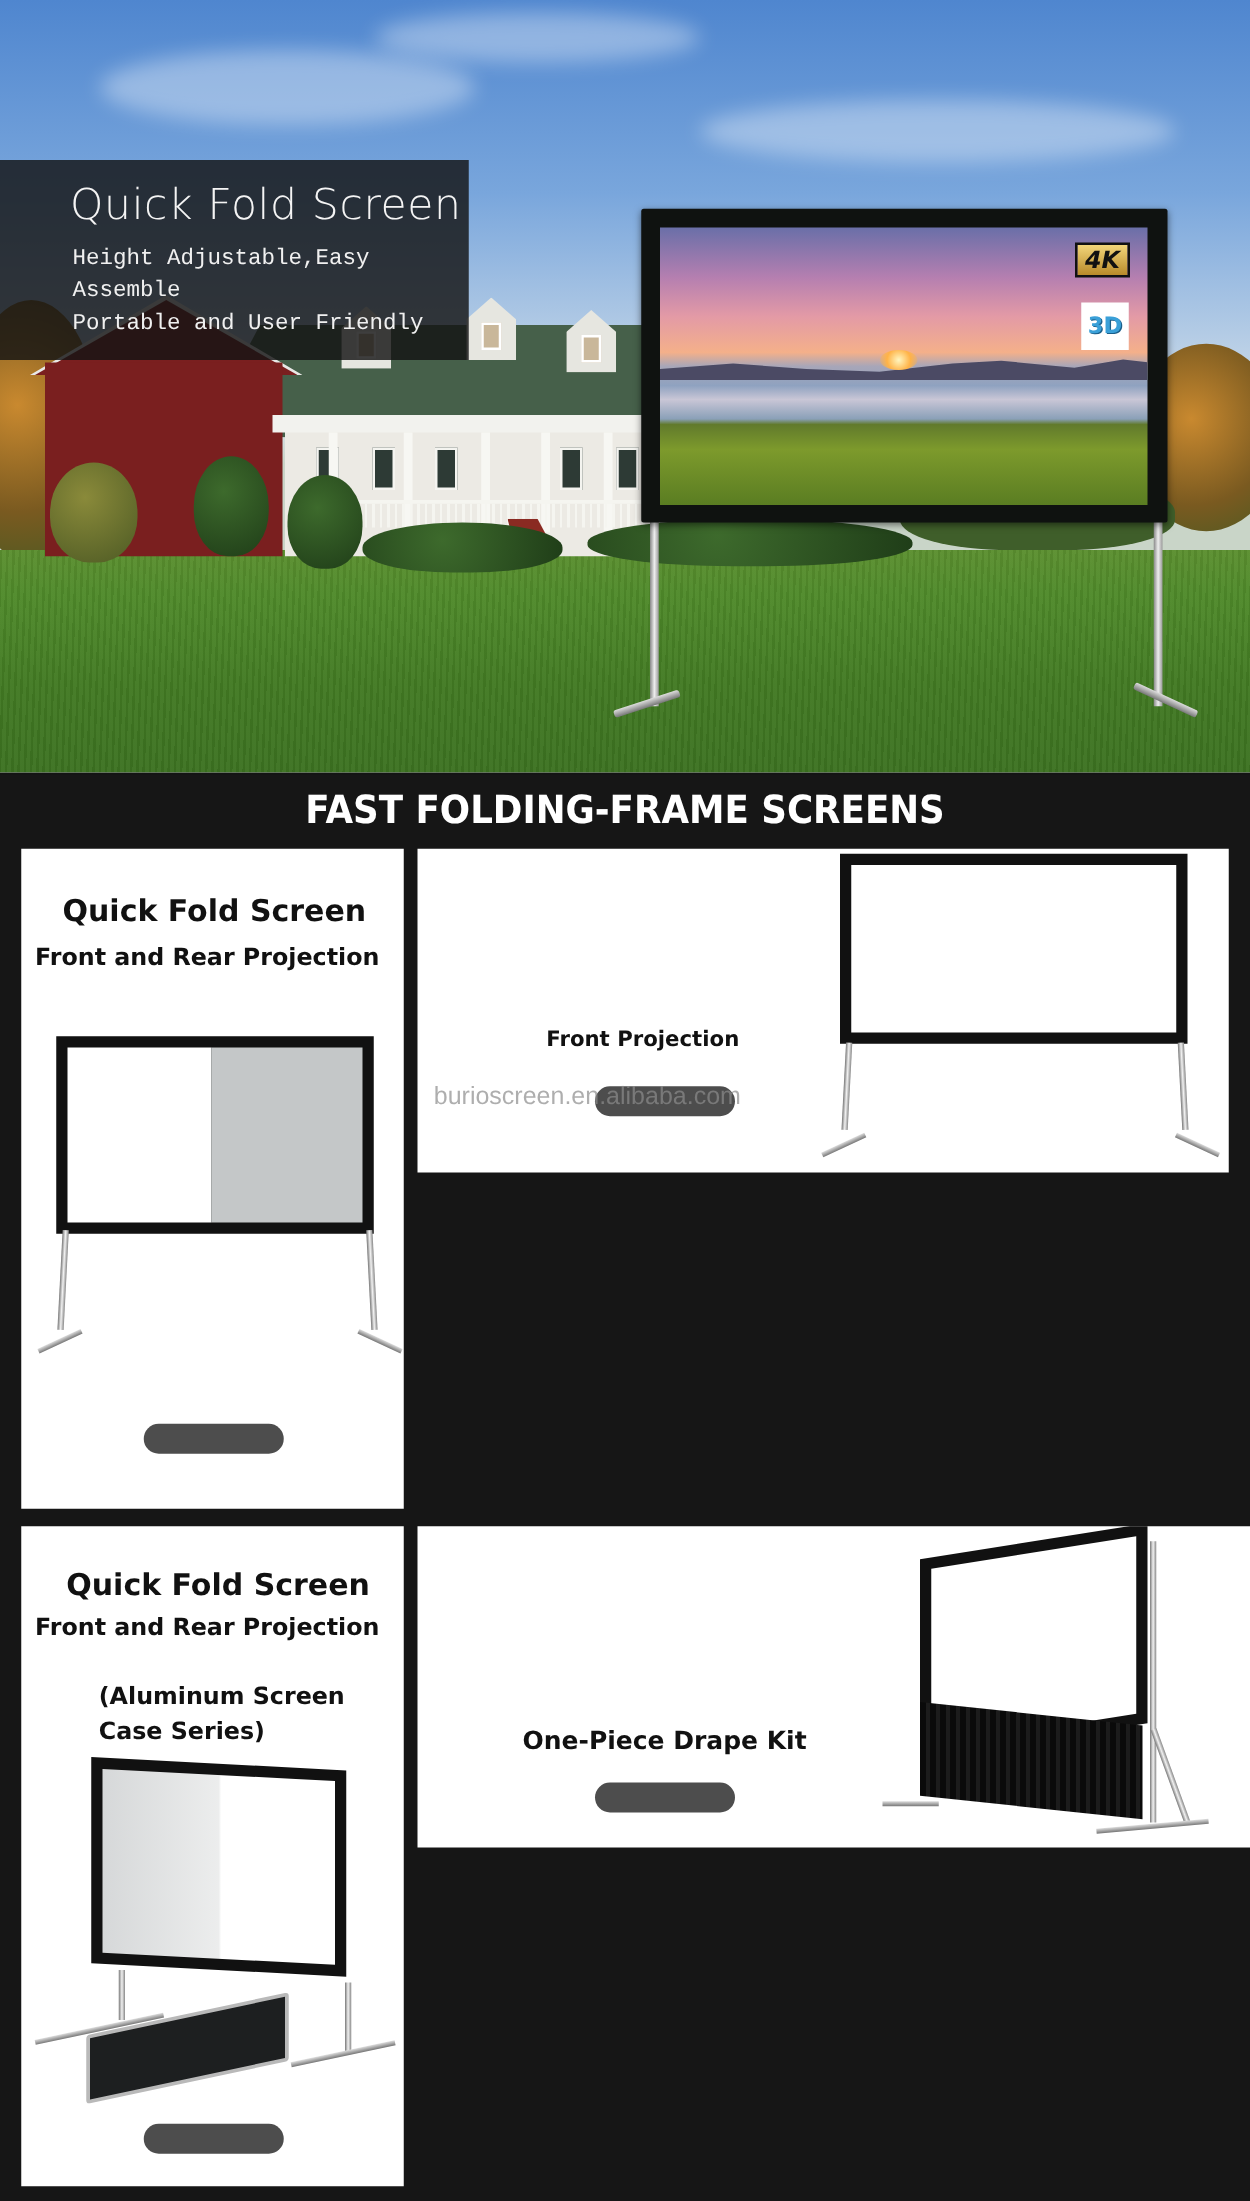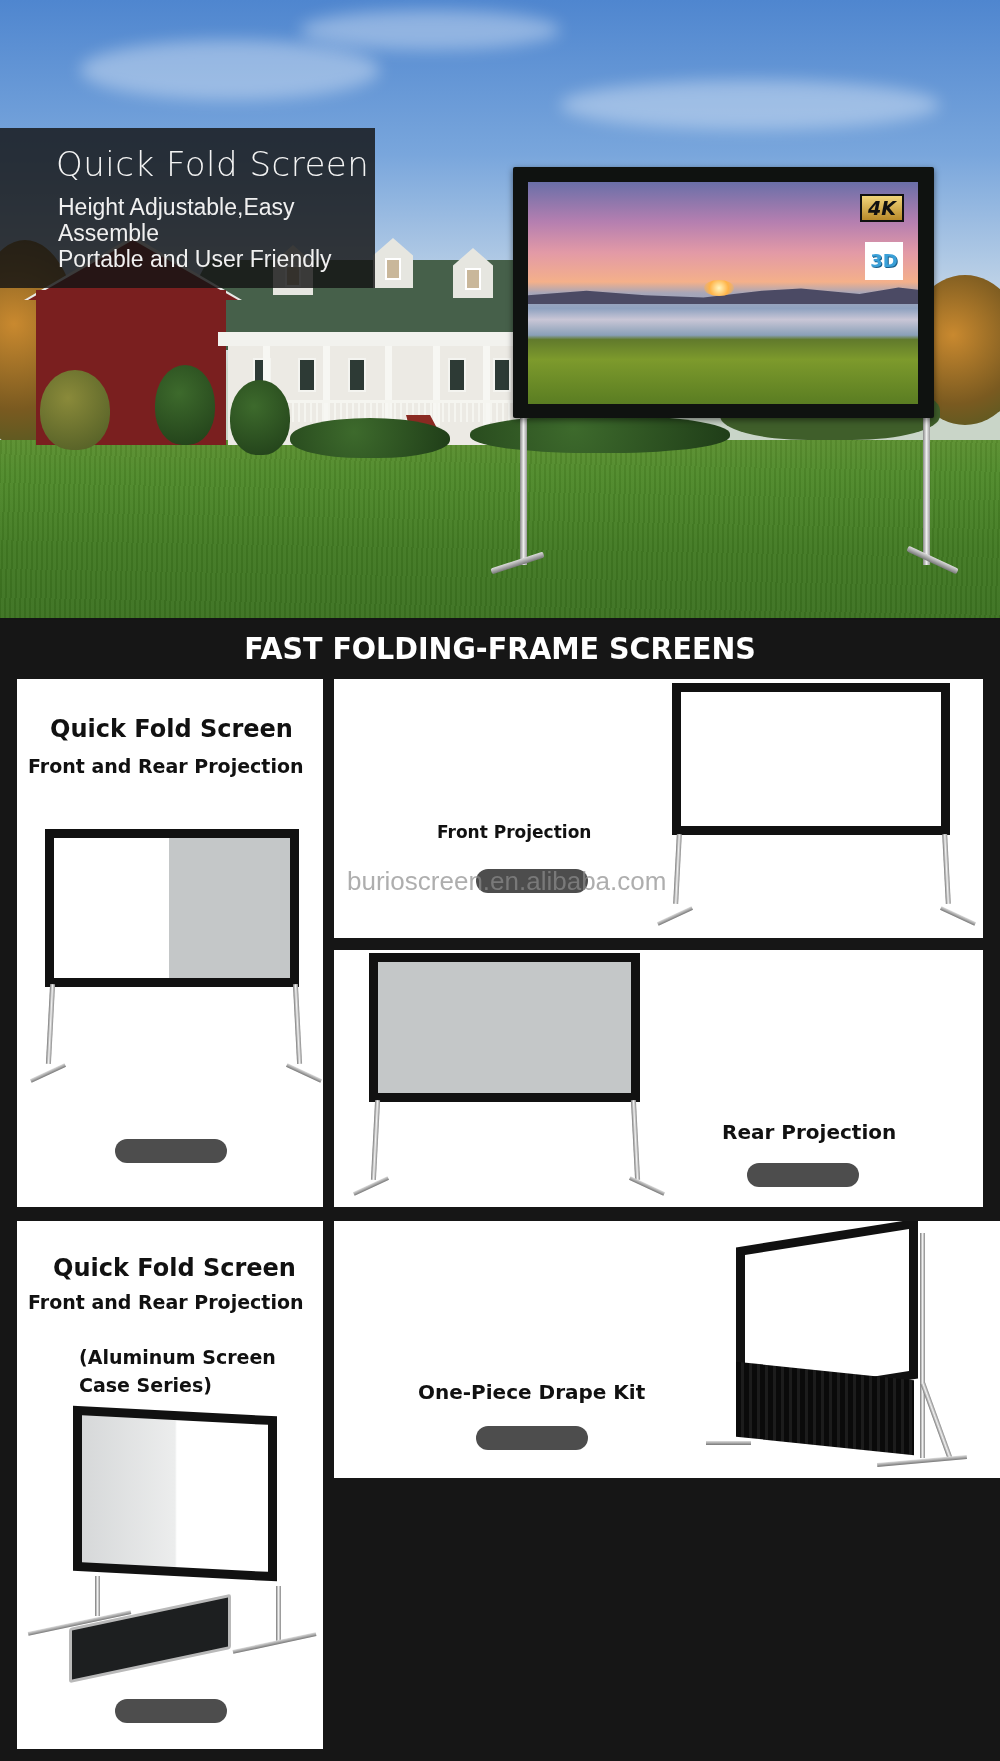--- a/index.html
+++ b/index.html
@@ -29,21 +29,21 @@
   .house .dormer { position: absolute; width: 40px; height: 50px; background: #e6e6e0;
     clip-path: polygon(0 35%, 50% 0, 100% 35%, 100% 100%, 0 100%); }
   .house .dormer i { position: absolute; left: 12px; top: 20px; width: 16px; height: 22px; background: #c9b79a; border: 2px solid #fff; }
   .house .rail { position: absolute; left: 210px; top: 160px; width: 290px; height: 22px;
     background: repeating-linear-gradient(90deg, #f5f5f0 0 2px, transparent 2px 6px); border-top: 3px solid #f5f5f0; }
   .bush { position: absolute; border-radius: 50% 50% 45% 45%; background: radial-gradient(circle at 40% 35%, #3d6a2c, #1f3d18); }
   .autumn { position: absolute; border-radius: 50%; background: radial-gradient(circle at 40% 40%, #c9892f, #7a5a20 60%, #4b5a22); }
 
   .info-box { position: absolute; left: 0; top: 128px; width: 375px; height: 160px; background: rgba(20,20,20,0.82); }
   .info-title { position: absolute; left: 56px; top: 16px; color: #f4f4f4; font-size: 34px; font-weight: 300; letter-spacing: 0.5px; font-family: "DejaVu Sans", sans-serif; }
-  .info-lines { position: absolute; left: 58px; top: 66px; color: #f0f0f0; font-size: 23px; line-height: 26px; font-family: Liberation Sans, sans-serif; }
+  .info-lines { position: absolute; left: 58px; top: 66px; color: #f0f0f0; font-size: 18px; line-height: 26px; font-family: Liberation Mono, monospace; }
 
   .hero-screen { position: absolute; left: 513px; top: 167px; width: 421px; height: 251px; background: #0f1210;
     border-radius: 2px; box-shadow: 0 2px 6px rgba(0,0,0,0.5); }
   .hero-screen .img { position: absolute; left: 15px; top: 15px; width: 390px; height: 222px; overflow: hidden;
     background: linear-gradient(180deg, #6a6fa8 0%, #b57fb0 18%, #e39aa6 32%, #f4b08a 45%, #a8a6b8 50%, #8fa2c0 57%, #c9c6d6 62%, #8aa0b8 69%, #617a2c 71%, #7d9a2c 80%, #5a7d22 100%); }
   .hero-screen .sun { position: absolute; left: 176px; top: 98px; width: 30px; height: 16px; border-radius: 50%;
     background: radial-gradient(circle, #fff6c0 0%, #ffb347 55%, rgba(255,150,60,0) 100%); }
   .hero-screen .mtn { position: absolute; left: 0; top: 100px; width: 390px; height: 22px; background: #4b4a64;
     clip-path: polygon(0 60%, 15% 40%, 30% 60%, 45% 70%, 60% 40%, 70% 30%, 85% 55%, 95% 25%, 100% 35%, 100% 100%, 0 100%); }
   .badge-4k { position: absolute; right: 14px; top: 12px; width: 44px; height: 28px; background: linear-gradient(180deg, #f2d57a, #b88a2a);
@@ -61,21 +61,21 @@
   .panel { position: absolute; background: #fff; overflow: hidden; }
   .ptitle { position: absolute; color: #111; font-weight: 700; font-family: "DejaVu Sans", sans-serif; white-space: nowrap; }
   .pill { position: absolute; width: 112px; height: 24px; border-radius: 12px; background: #4d4d4d; }
 
   .scr { position: absolute; background: #111; }
   .scr .face { position: absolute; left: 9px; top: 9px; right: 9px; bottom: 9px; background: #fff; }
   .scr .grey { background: #c4c7c8; }
   .sleg { position: absolute; width: 5px; background: linear-gradient(90deg, #777, #f1f1f1, #888); }
   .sfoot { position: absolute; height: 4px; width: 38px; background: linear-gradient(180deg, #ddd, #777); }
 
-  .watermark { position: absolute; left: 347px; top: 870px; color: rgba(140,140,140,0.7); font-size: 26px; font-family: "Liberation Sans", sans-serif; }
+  .watermark { position: absolute; left: 347px; top: 870px; color: rgba(140,140,140,0.7); font-size: 20px; font-family: "Liberation Sans", sans-serif; }
 
   .drape { position: absolute; background: repeating-linear-gradient(90deg, #0a0a0a 0 5px, #1c1c1c 5px 8px); }
   .case { position: absolute; background: #1d1f20; border: 3px solid #b9b9b9; border-radius: 3px; }
 </style>
 </head>
 <body>
 
 <div class="hero">
   <div class="cloud" style="left:80px;top:40px;width:300px;height:60px;"></div>
   <div class="cloud" style="left:560px;top:80px;width:380px;height:50px;"></div>
@@ -169,31 +169,20 @@
     <div class="sleg" style="left:341px;top:155px;height:70px;transform:rotate(3deg);"></div>
     <div class="sleg" style="left:610px;top:155px;height:70px;transform:rotate(-3deg);"></div>
     <div class="sfoot" style="left:322px;top:235px;transform:rotate(-25deg);"></div>
     <div class="sfoot" style="left:605px;top:235px;transform:rotate(25deg);"></div>
     <div class="ptitle" style="left:103px;top:143px;font-size:17px;">Front Projection</div>
     <div class="pill" style="left:142px;top:190px;"></div>
   </div>
 
   <div class="watermark" style="top:246px;">burioscreen.en.alibaba.com</div>
 
-  <div class="panel" style="left:334px;top:330px;width:649px;height:257px;">
-    <div class="scr" style="left:35px;top:3px;width:271px;height:149px;">
-      <div class="face grey"></div>
-    </div>
-    <div class="sleg" style="left:39px;top:150px;height:80px;transform:rotate(3deg);"></div>
-    <div class="sleg" style="left:299px;top:150px;height:80px;transform:rotate(-3deg);"></div>
-    <div class="sfoot" style="left:18px;top:234px;transform:rotate(-25deg);"></div>
-    <div class="sfoot" style="left:294px;top:234px;transform:rotate(25deg);"></div>
-    <div class="ptitle" style="left:388px;top:170px;font-size:20px;">Rear Projection</div>
-    <div class="pill" style="left:413px;top:213px;"></div>
-  </div>
 
   <div class="panel" style="left:17px;top:601px;width:306px;height:528px;">
     <div class="ptitle" style="left:36px;top:33px;font-size:24px;">Quick Fold Screen</div>
     <div class="ptitle" style="left:11px;top:70px;font-size:19px;">Front and Rear Projection</div>
     <div class="ptitle" style="left:62px;top:122px;font-size:19px;line-height:28px;">
       <div>(Aluminum Screen</div>
       <div>Case Series)</div>
     </div>
     <div class="scr" style="left:56px;top:190px;width:204px;height:165px;transform:skewY(3deg);">
       <div class="face" style="background:linear-gradient(90deg,#d6d8d9 0%,#eceded 50%,#fff 51%,#fff 100%);"></div>

